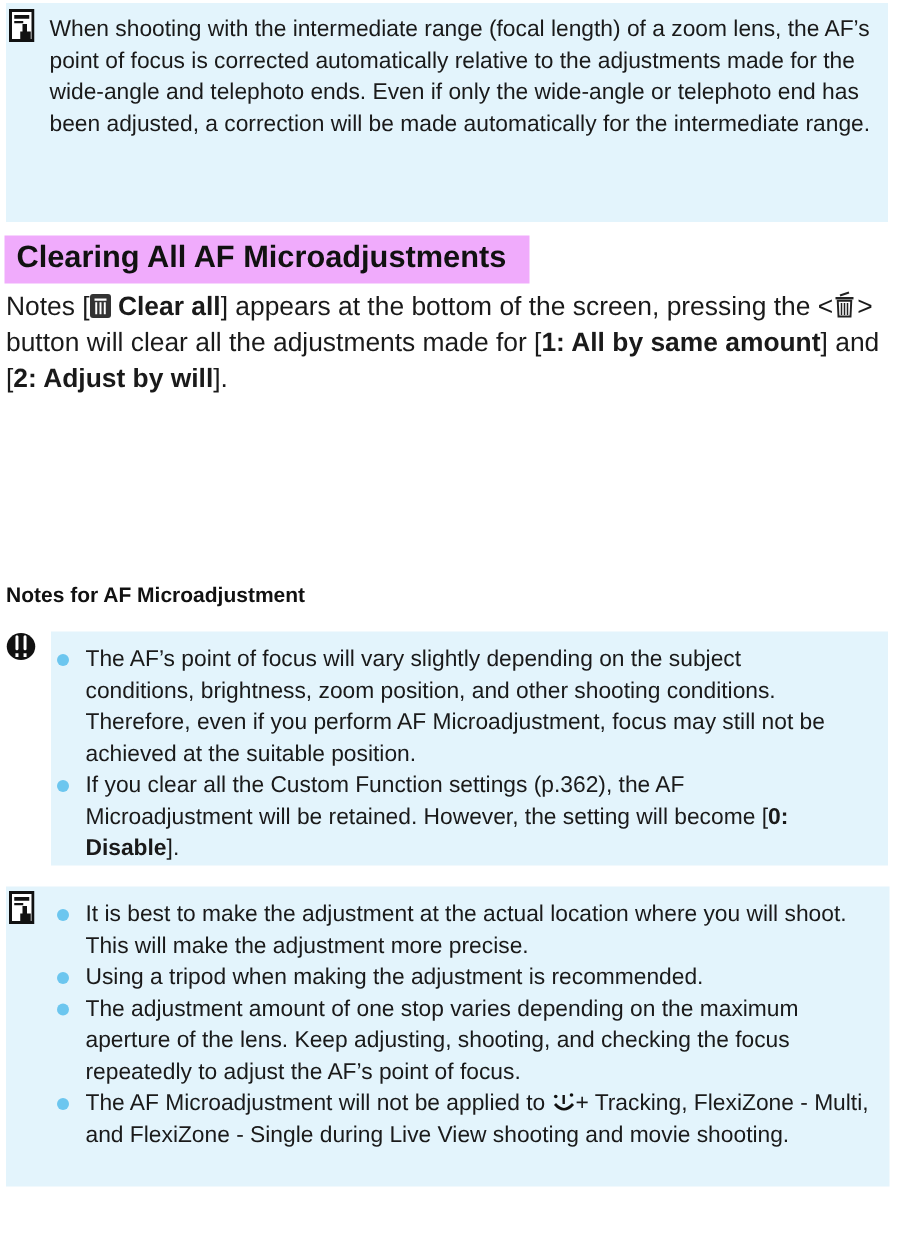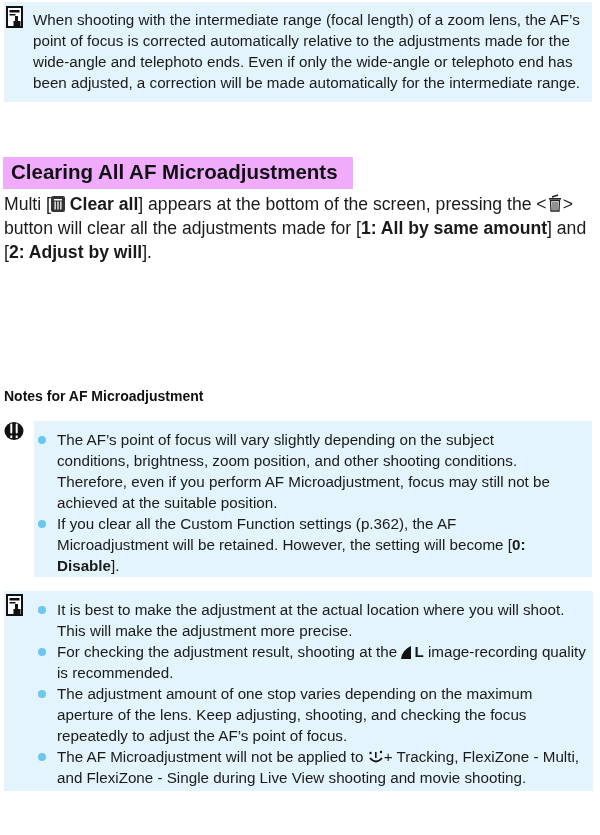--- a/index.html
+++ b/index.html
@@ -5,21 +5,21 @@
     html, body { margin: 0; padding: 0; background: #ffffff; }
     body {
       width: 600px; height: 835px; position: relative; overflow: hidden;
       font-family: "Liberation Sans", sans-serif; color: #1a1a1a;
     }
     .box { position: absolute; background: #e3f4fc; }
     .note-text { font-size: 15.2px; line-height: 21px; }
     .para { font-size: 17.6px; line-height: 24px; }
     b { font-weight: bold; }
 
-    #tip-box { left: 4px; top: 2px; width: 588px; height: 100px; }
+    #tip-box { left: 4px; top: 2px; width: 588px; height: 146px; }
     #tip-box .note-text { position: absolute; left: 29px; top: 7px; width: 550px; }
 
     #heading { position: absolute; left: 3px; top: 157px; width: 350px; height: 32px;
       background: #f0abfc; }
     #heading span { position: absolute; left: 8px; top: 3px; font-size: 20.5px; font-weight: bold; color: #111; }
 
     #clear-para { position: absolute; left: 4px; top: 192px; width: 590px; }
 
     #notes-title { position: absolute; left: 4px; top: 388px; font-size: 14px; font-weight: bold; color: #111; }
 
@@ -51,21 +51,21 @@
     <rect x="7.5" y="15" width="7" height="5" fill="#111"></rect>
   </svg>
   <div class="note-text">When shooting with the intermediate range (focal length) of a zoom lens, the AF’s point of focus is corrected automatically relative to the adjustments made for the wide-angle and telephoto ends. Even if only the wide-angle or telephoto end has been adjusted, a correction will be made automatically for the intermediate range.</div>
 </div>
 
 <div id="heading">
   <span>Clearing All AF Microadjustments</span>
 </div>
 
 <div id="clear-para" class="para">
-  <span>Multi [</span><svg class="inline-ico" width="14" height="16" viewBox="0 0 14 16">
+  <span>Notes [</span><svg class="inline-ico" width="14" height="16" viewBox="0 0 14 16">
       <rect x="0" y="0" width="14" height="16" rx="2" fill="#333"></rect>
       <rect x="3" y="3" width="8" height="1.5" fill="#fff"></rect>
       <rect x="3.5" y="5.5" width="1.3" height="8" fill="#fff"></rect>
       <rect x="6.35" y="5.5" width="1.3" height="8" fill="#fff"></rect>
       <rect x="9.2" y="5.5" width="1.3" height="8" fill="#fff"></rect>
     </svg><b> Clear all</b><span>] appears at the bottom of the screen, pressing the </span><span>&lt;</span><svg class="inline-ico" width="16" height="18" viewBox="0 0 16 18">
       <path d="M5 3 L11 1" stroke="#222" stroke-width="1.4"></path>
       <rect x="2" y="4" width="12" height="1.6" fill="#222"></rect>
       <path d="M3.5 6.5 L12.5 6.5 L12 17 L4 17 Z" fill="none" stroke="#222" stroke-width="1.3"></path>
       <line x1="6" y1="8" x2="6" y2="16" stroke="#222" stroke-width="1"></line>
@@ -94,23 +94,21 @@
 <div class="box" id="tip-box2">
   <svg class="icon-abs" style="left:2px;top:3px" width="17" height="22" viewBox="0 0 17 22">
     <rect x="1" y="1" width="15" height="20" fill="#fff" stroke="#111" stroke-width="2"></rect>
     <rect x="3.5" y="4" width="10" height="2.5" fill="#111"></rect>
     <rect x="3.5" y="8" width="6" height="1.5" fill="#111"></rect>
     <path d="M9 10 L12 10 L12 16 L10.5 18 L9 16 Z" fill="#111"></path>
     <rect x="7.5" y="15" width="7" height="5" fill="#111"></rect>
   </svg>
   <ul class="bullets note-text">
     <li>It is best to make the adjustment at the actual location where you will shoot. This will make the adjustment more precise.</li>
-    <li><span>For checking the adjustment result, shooting at the </span><svg class="inline-ico" width="11" height="13" viewBox="0 0 11 13">
-          <path d="M10 0 L10 13 L0 13 Q1 4 10 0 Z" fill="#111"></path>
-        </svg><b style="margin-left:2px">L</b><span> image-recording quality is recommended.</span></li>
+    <li>Using a tripod when making the adjustment is recommended.</li>
     <li>The adjustment amount of one stop varies depending on the maximum aperture of the lens. Keep adjusting, shooting, and checking the focus repeatedly to adjust the AF’s point of focus.</li>
     <li><span>The AF Microadjustment will not be applied to </span><svg class="inline-ico" width="16" height="14" viewBox="0 0 16 14">
           <circle cx="2.5" cy="3" r="1.2" fill="#111"></circle>
           <circle cx="13" cy="2" r="1.2" fill="#111"></circle>
           <rect x="7" y="2" width="1.6" height="6" fill="#111"></rect>
           <path d="M2 8 Q8 15 14 8" fill="none" stroke="#111" stroke-width="1.8"></path>
         </svg><span>+ Tracking, FlexiZone - Multi, and FlexiZone - Single during Live View shooting and movie shooting.</span></li>
   </ul>
 </div>
 

